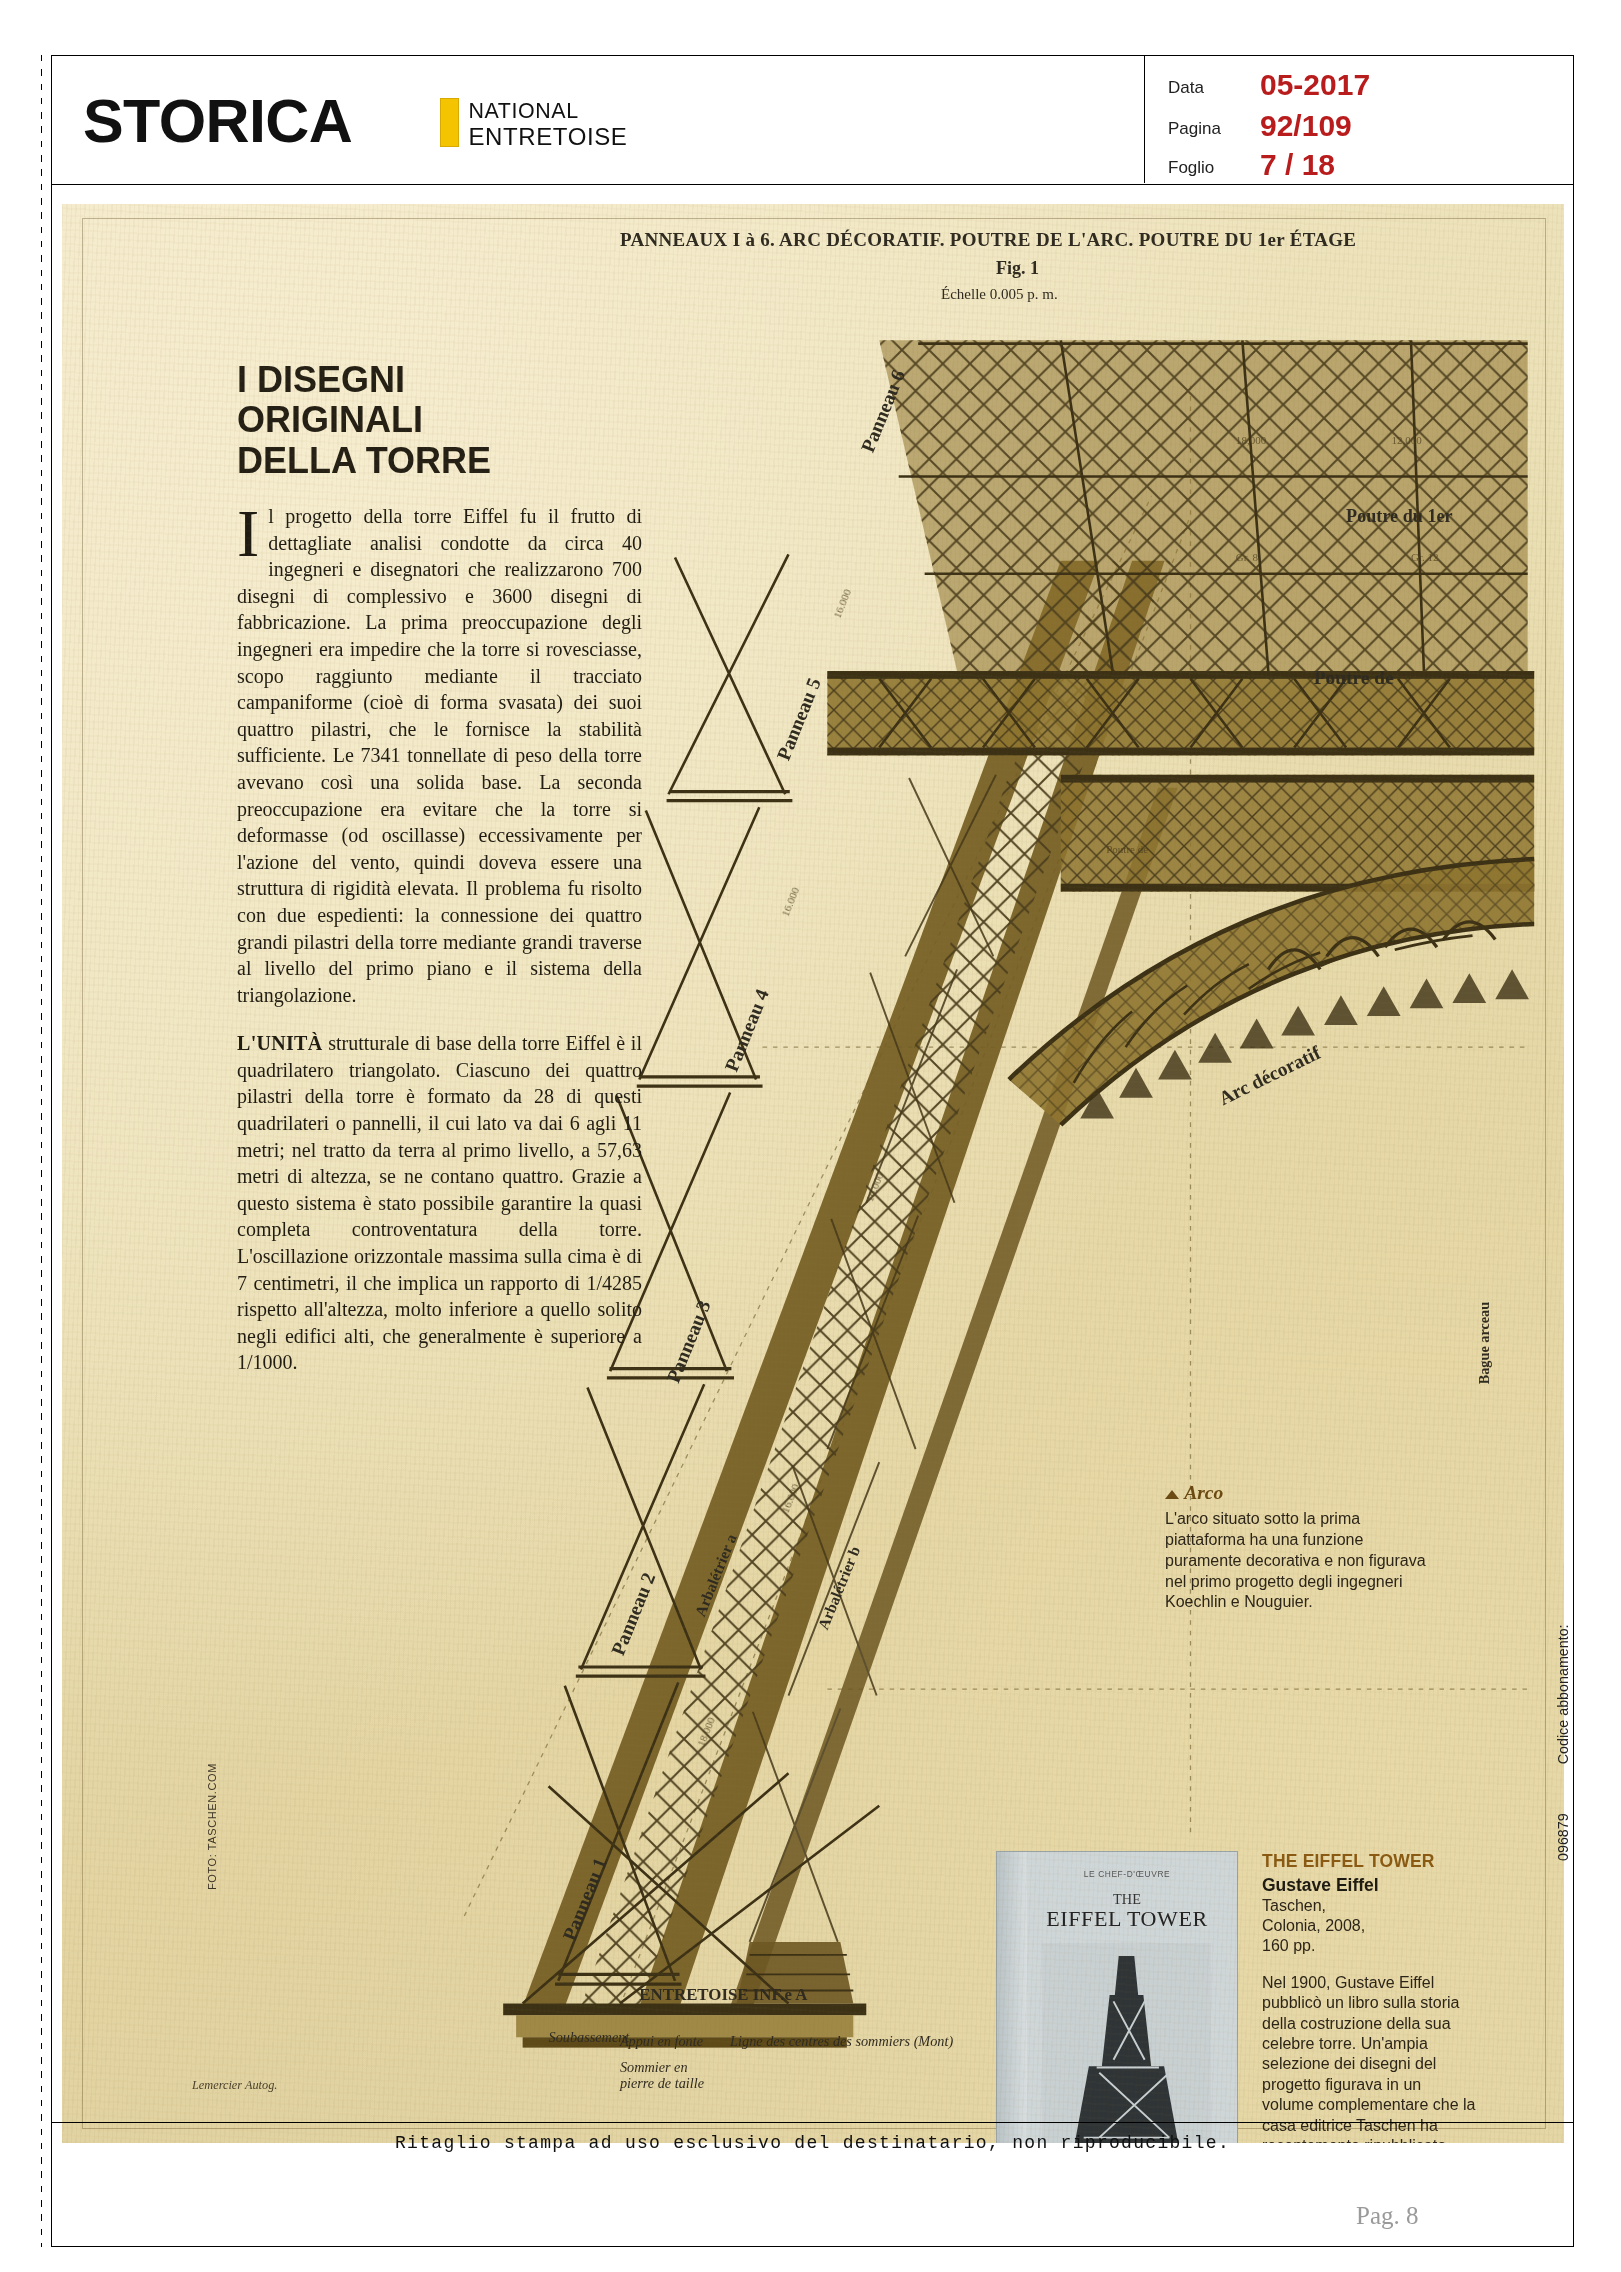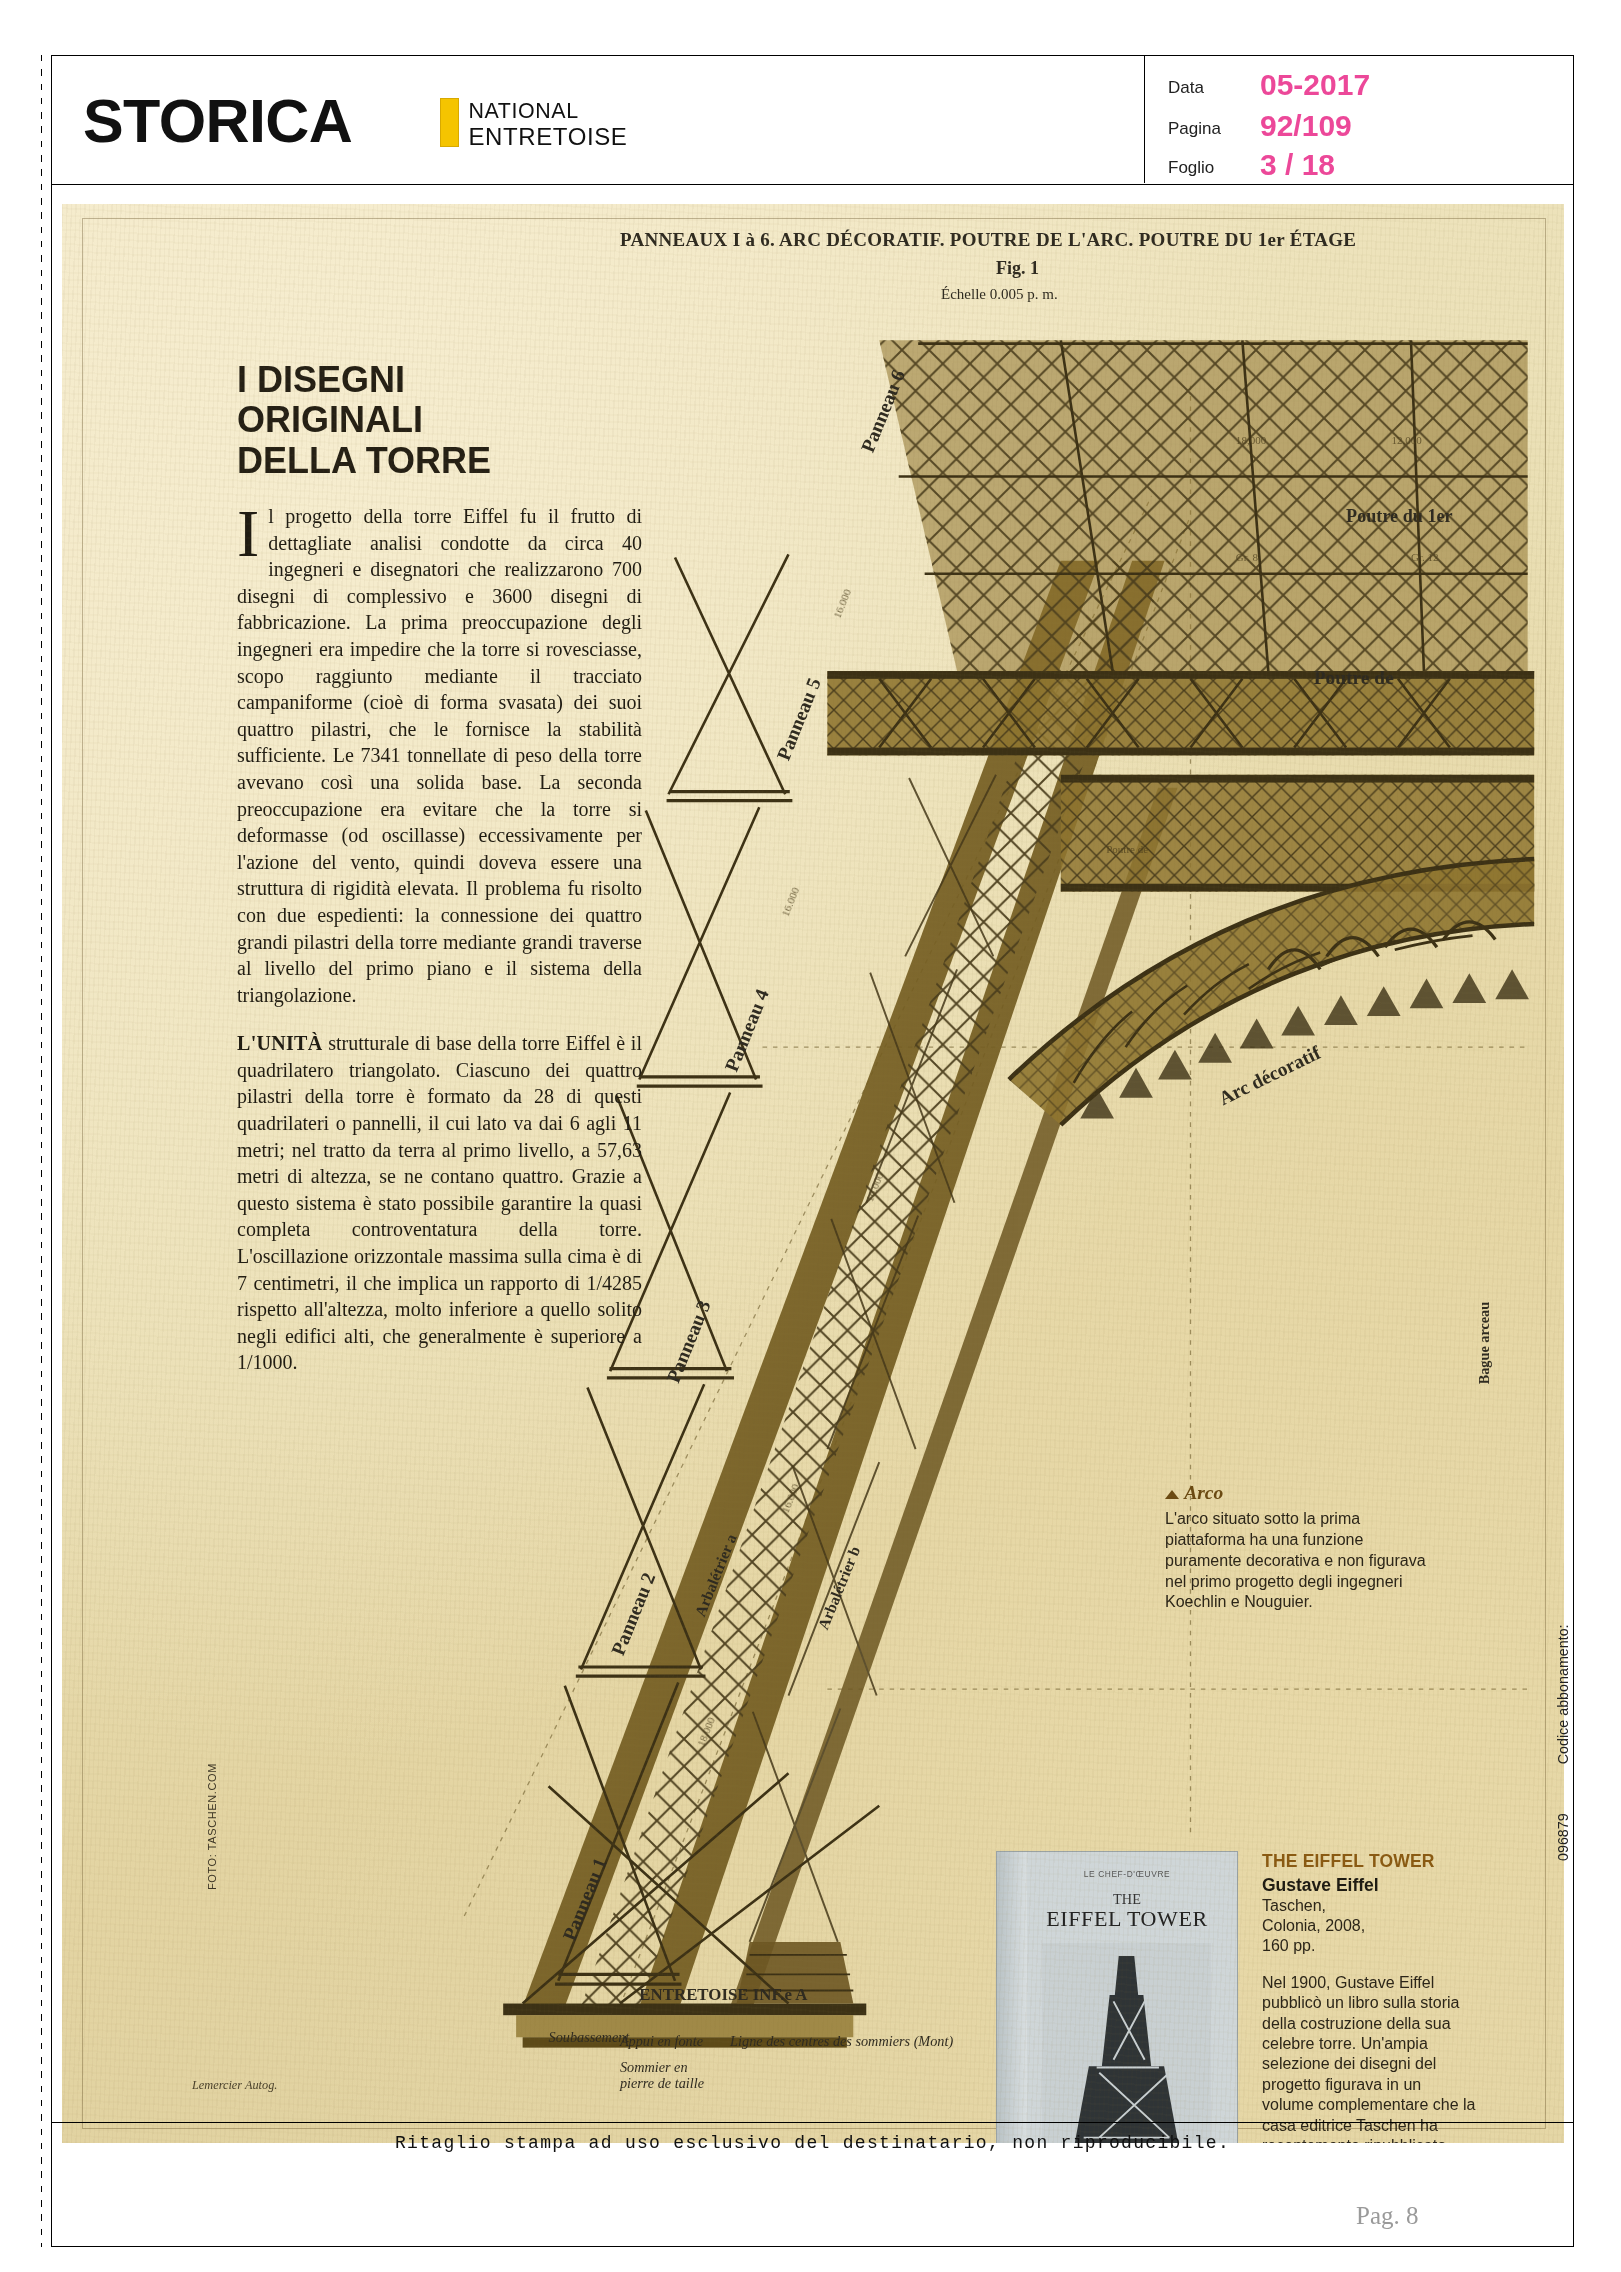--- a/index.html
+++ b/index.html
@@ -12,21 +12,21 @@
   .hdr-left{position:absolute;left:0;top:0;width:1064px;height:128px;}
   .storica{position:absolute;left:32px;top:31px;font-size:61px;font-weight:bold;letter-spacing:-0.6px;color:#111;font-family:"Liberation Sans",sans-serif;}
   .ng-box{position:absolute;left:389px;top:39px;width:279px;height:58px;padding-left:12px;}
   .ng-rect{position:absolute;left:0;top:3.9px;width:17px;height:47px;background:#f5c400;border:1.3px solid #d8a900;}
   .ng-t1{position:absolute;left:28.5px;top:5.2px;font-size:21.4px;letter-spacing:0.6px;color:#111;}
   .ng-t2{position:absolute;left:28.5px;top:28.5px;font-size:24px;letter-spacing:0.6px;color:#111;}
 
   .hdr-right{position:absolute;left:1064px;top:0;width:458px;height:128px;border-left:1.3px solid #000;box-sizing:border-box;margin-left:29px;}
   .meta-row{position:absolute;left:0;width:458px;height:40px;}
   .meta-lbl{position:absolute;left:23px;top:13px;font-size:17px;color:#222;}
-  .meta-val{position:absolute;left:115px;top:2.6px;font-size:30px;font-weight:bold;color:#ec4899;}
+  .meta-val{position:absolute;left:115px;top:2.6px;font-size:30px;font-weight:bold;color:#b91c1c;}
 
   
   .scan{position:absolute;left:62px;top:204px;width:1502px;height:1939px;
         background:
           radial-gradient(ellipse at 18% 12%, #f6edcf 0%, rgba(246,237,207,0) 55%),
           radial-gradient(ellipse at 85% 80%, #e8d9a8 0%, rgba(232,217,168,0) 60%),
           linear-gradient(155deg,#f3e9c8 0%,#eadfb4 38%,#e3d4a2 65%,#ded0a0 100%);
         overflow:hidden;}
   .scan:after{content:"";position:absolute;left:0;top:0;right:0;bottom:0;
     background:
@@ -106,21 +106,21 @@
       <div class="meta-row" style="top:10.4px">
         <div class="meta-lbl">Data</div>
         <div class="meta-val">05-2017</div>
       </div>
       <div class="meta-row" style="top:51px">
         <div class="meta-lbl">Pagina</div>
         <div class="meta-val">92/109</div>
       </div>
       <div class="meta-row" style="top:90px">
         <div class="meta-lbl">Foglio</div>
-        <div class="meta-val">3 / 18</div>
+        <div class="meta-val">7 / 18</div>
       </div>
     </div>
   </div>
 
   <div class="scan">
     <div class="scan-inner-border"></div>
 
     <div class="plate-title">PANNEAUX I à 6. ARC DÉCORATIF. POUTRE DE L'ARC. POUTRE DU 1er ÉTAGE</div>
     <div class="plate-fig">Fig. 1</div>
     <div class="plate-scale">Échelle 0.005 p. m.</div>

